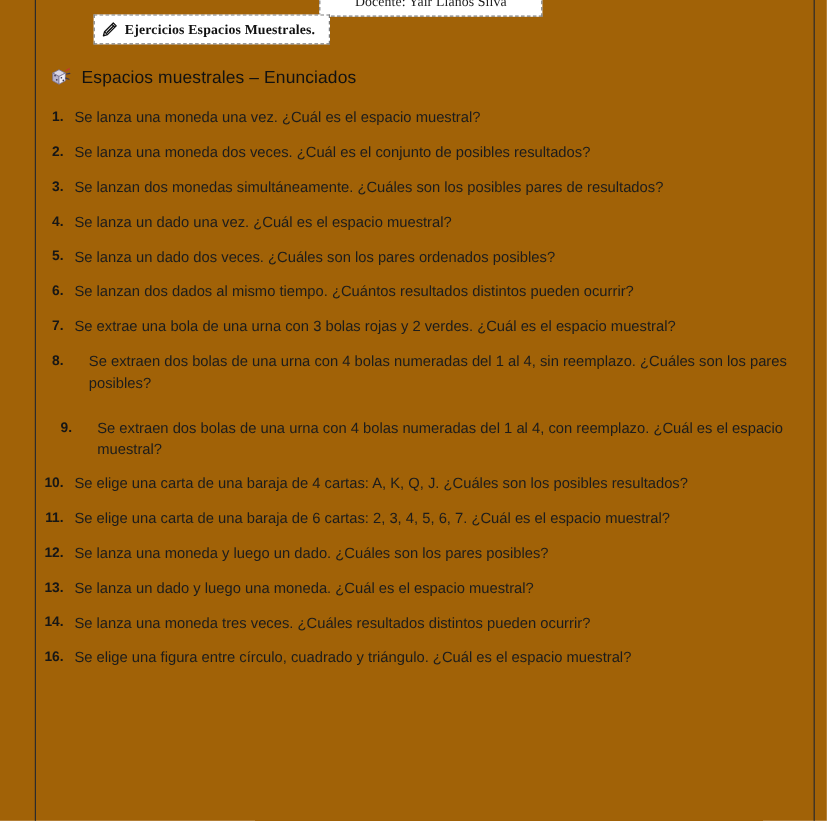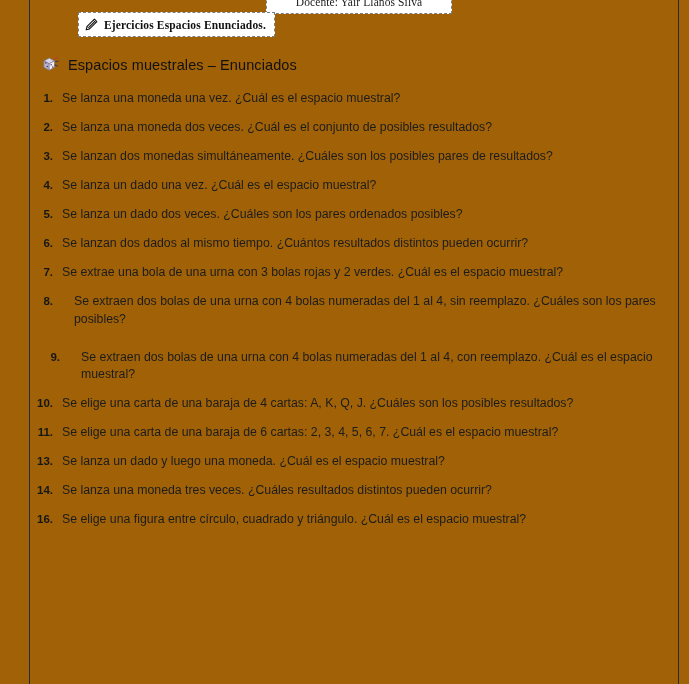--- a/index.html
+++ b/index.html
@@ -177,21 +177,21 @@
     </div>
 
     <div class="dashed-box box-titulo">
       <svg class="pencil-icon" viewBox="0 0 16 16">
         <path d="M11.6 1.4 L14.6 4.4 L5.6 13.4 L1.4 14.6 L2.6 10.4 Z" fill="#ffffff" stroke="#111111" stroke-width="1.3" stroke-linejoin="round"></path>
         <path d="M10.2 2.8 L13.2 5.8" stroke="#111111" stroke-width="1.2"></path>
         <path d="M2.6 10.4 L5.6 13.4" stroke="#111111" stroke-width="1.2"></path>
         <path d="M1.4 14.6 L3.0 13.9 L2.1 13.0 Z" fill="#111111"></path>
         <path d="M4.2 11.0 L11.9 3.3 L13.0 4.4 L5.3 12.1 Z" fill="#1a1a1a"></path>
       </svg>
-      <span class="titulo-text">Ejercicios Espacios Enunciados.</span>
+      <span class="titulo-text">Ejercicios Espacios Muestrales.</span>
     </div>
 
   </div>
 
   <div class="section-heading">
     <svg class="dice-icon" viewBox="0 0 18 18">
       <polygon points="2,5.2 7.6,2.2 13.2,5.2 7.6,8.2" fill="#d9d6e6" stroke="#7b7596" stroke-width="0.7"></polygon>
       <polygon points="2,5.2 7.6,8.2 7.6,15.0 2,12.0" fill="#b8b3cc" stroke="#7b7596" stroke-width="0.7"></polygon>
       <polygon points="7.6,8.2 13.2,5.2 13.2,12.0 7.6,15.0" fill="#f0eef6" stroke="#7b7596" stroke-width="0.7"></polygon>
       <circle cx="4.1" cy="7.4" r="0.75" fill="#3a3550"></circle>
@@ -257,20 +257,24 @@
     <div class="exercise-item group-c">
       <span class="ex-num">10.</span>
       <span class="ex-text">Se elige una carta de una baraja de 4 cartas: A, K, Q, J. ¿Cuáles son los posibles resultados?</span>
     </div>
 
     <div class="exercise-item group-c">
       <span class="ex-num">11.</span>
       <span class="ex-text">Se elige una carta de una baraja de 6 cartas: 2, 3, 4, 5, 6, 7. ¿Cuál es el espacio muestral?</span>
     </div>
 
+    <div class="exercise-item group-c">
+      <span class="ex-num">12.</span>
+      <span class="ex-text">Se lanza una moneda y luego un dado. ¿Cuáles son los pares posibles?</span>
+    </div>
 
     <div class="exercise-item group-c">
       <span class="ex-num">13.</span>
       <span class="ex-text">Se lanza un dado y luego una moneda. ¿Cuál es el espacio muestral?</span>
     </div>
 
     <div class="exercise-item group-c">
       <span class="ex-num">14.</span>
       <span class="ex-text">Se lanza una moneda tres veces. ¿Cuáles resultados distintos pueden ocurrir?</span>
     </div>

